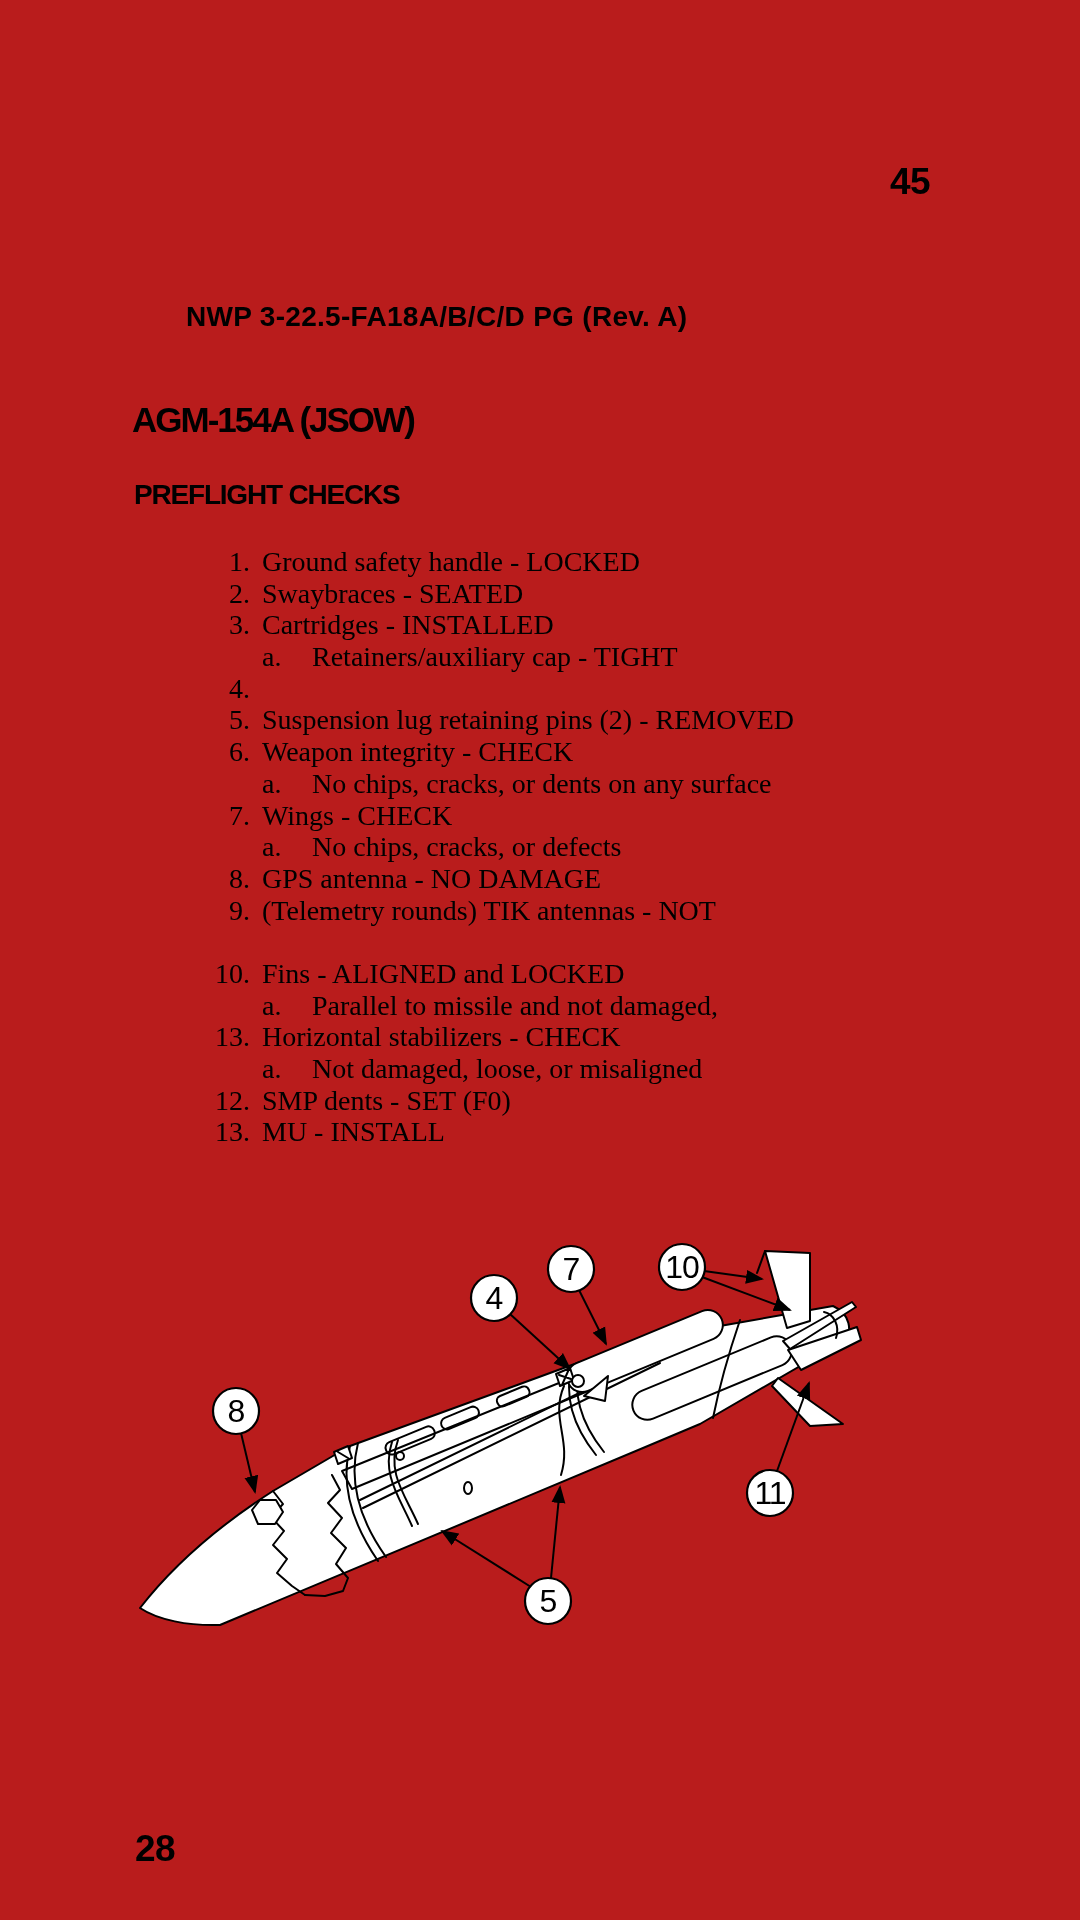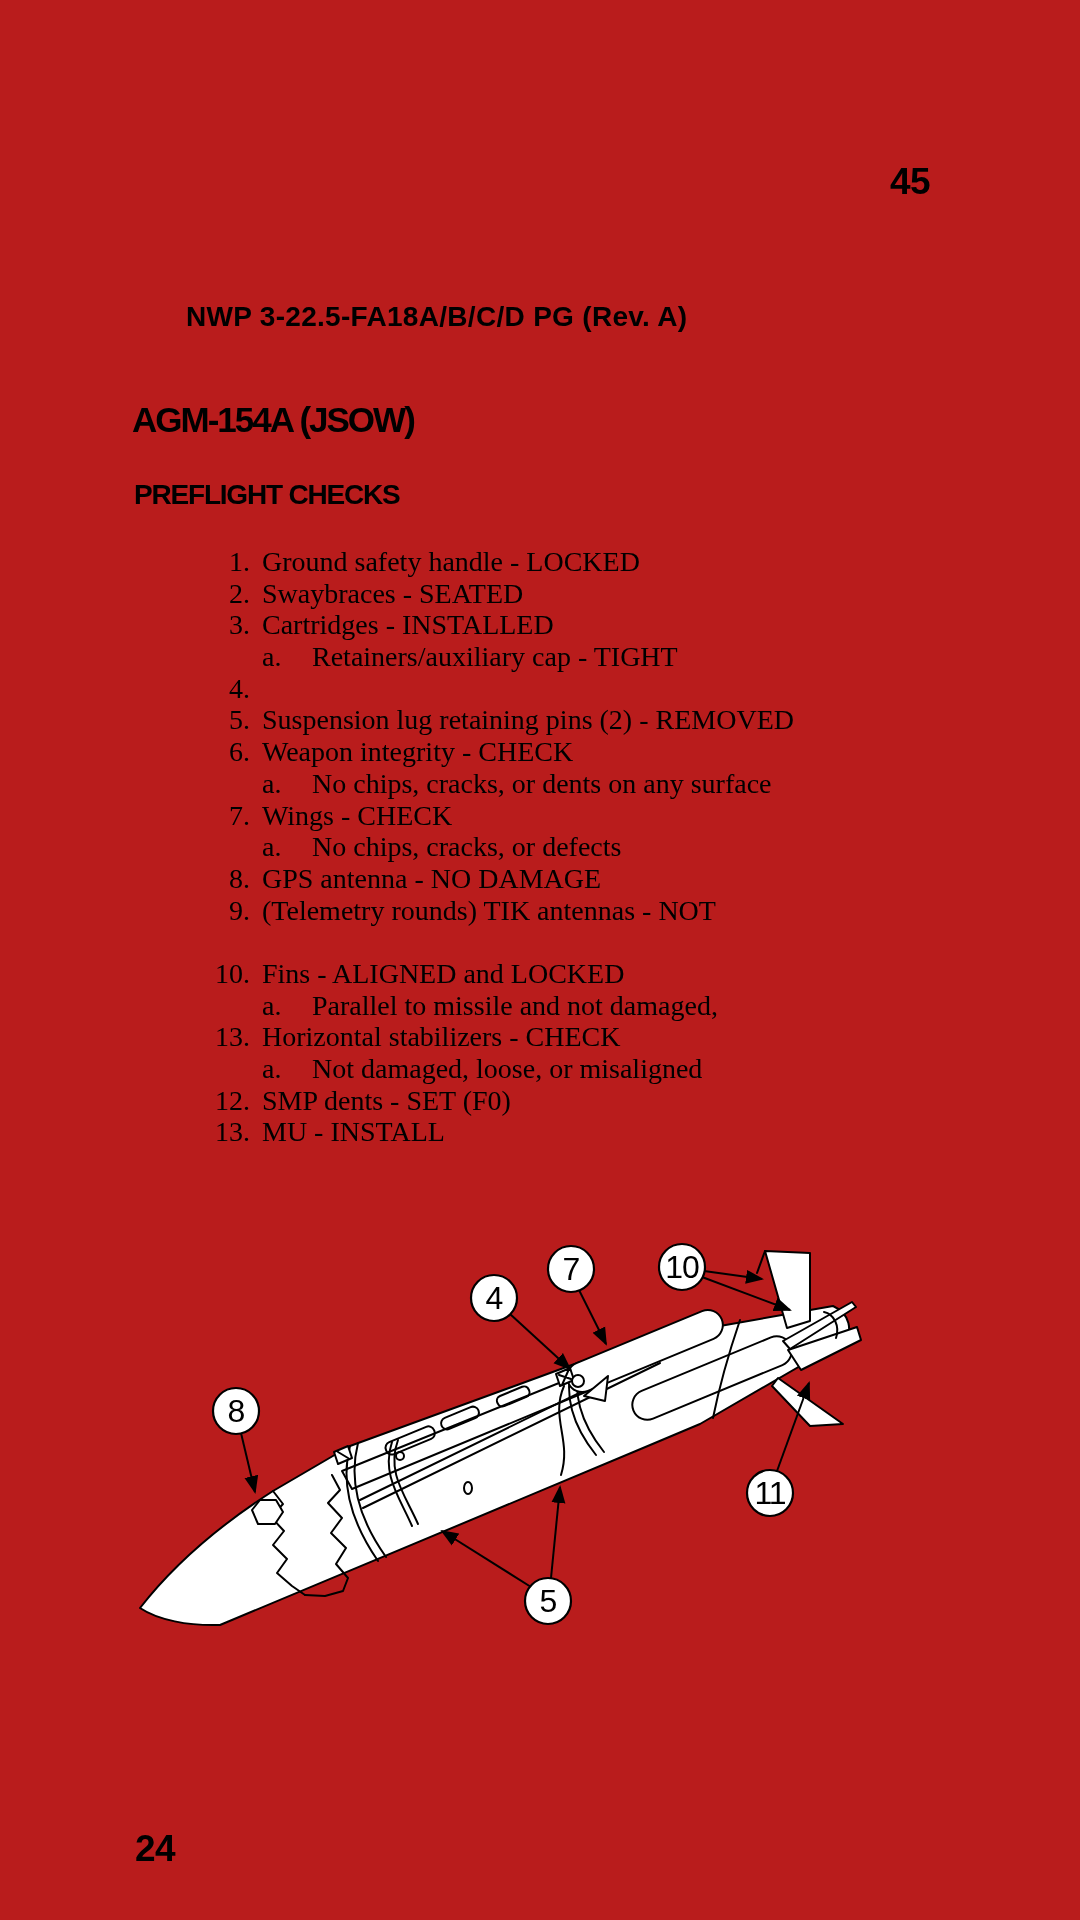--- a/index.html
+++ b/index.html
@@ -157,14 +157,14 @@
           <text class="callout-num" x="448" y="384">5</text>
         </g>
         <g>
           <circle cx="670" cy="265" r="23" fill="#ffffff" stroke="#000" stroke-width="2.2"></circle>
           <text class="callout-num" x="670" y="276">11</text>
         </g>
       </g>
     </svg>
   </div>
 
-  <div class="sans pageno-bottom">24</div>
+  <div class="sans pageno-bottom">28</div>
 </div>
 
 </body></html>

